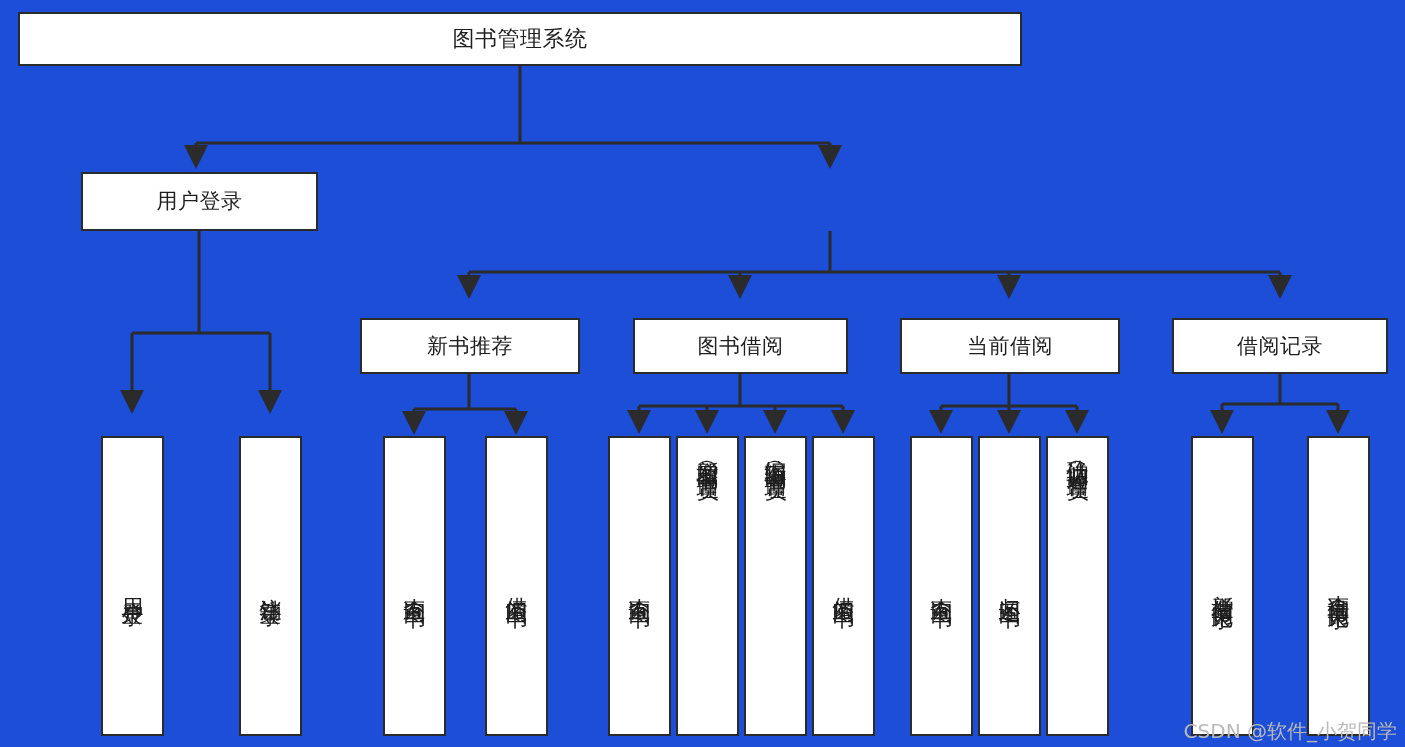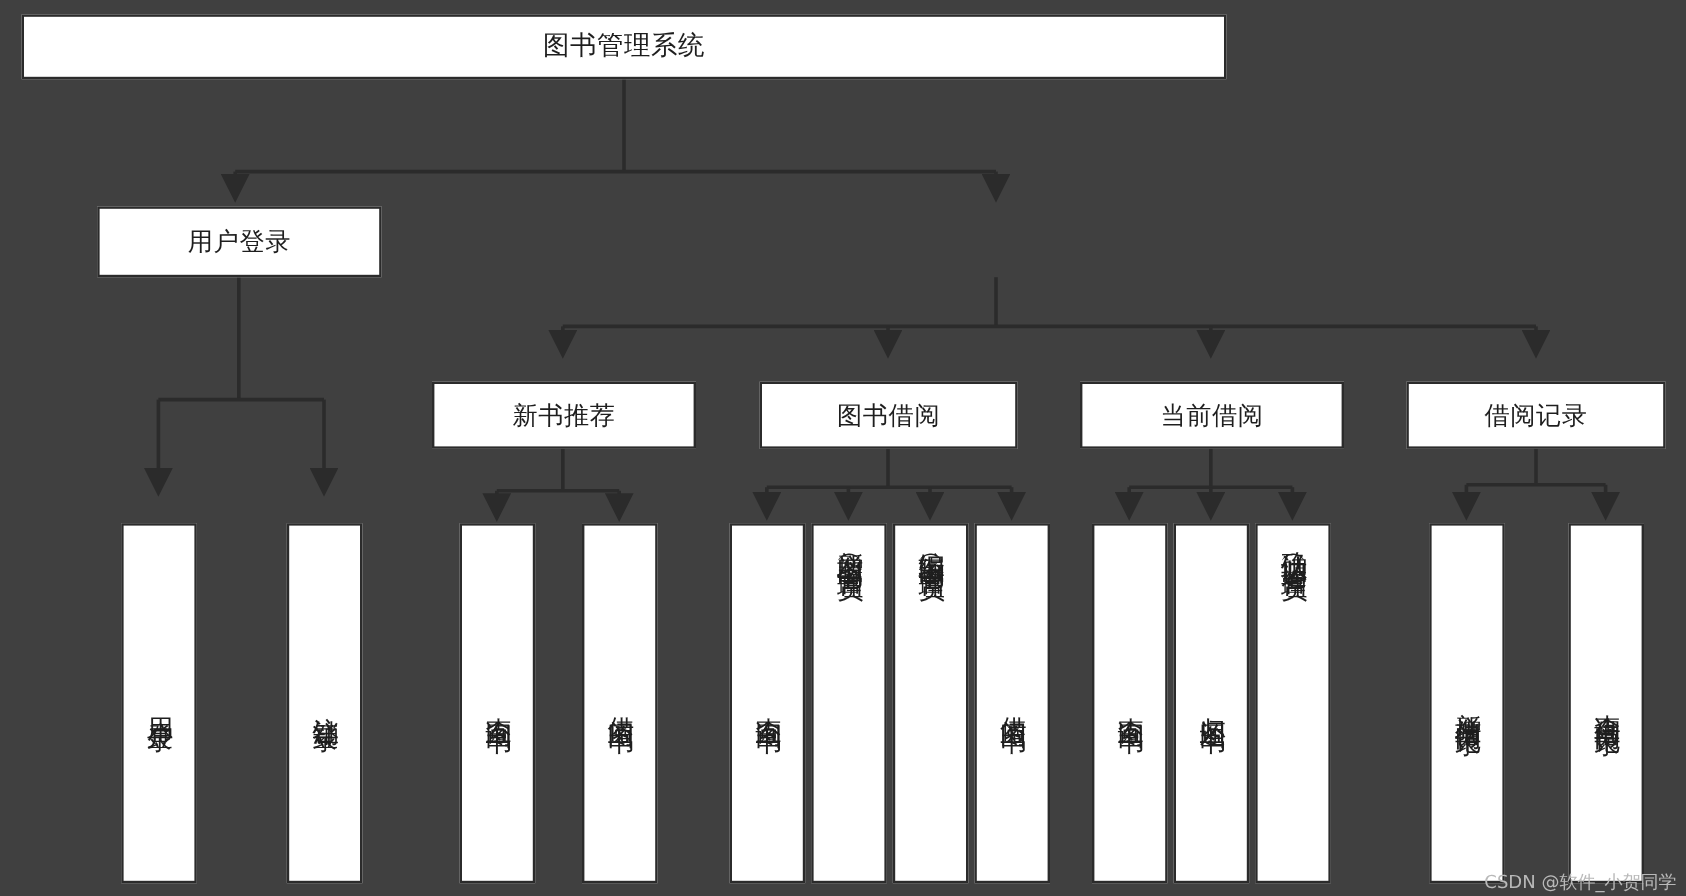--- a/index.html
+++ b/index.html
@@ -8,21 +8,21 @@
     padding: 0;
     background: #ffffff;
   }
   body {
     font-family: "DejaVu Sans", "Liberation Sans", sans-serif;
   }
   #canvas {
     position: relative;
     width: 1405px;
     height: 747px;
-    background: #404040;
+    background: #1d4ed8;
     overflow: hidden;
   }
   #edges {
     position: absolute;
     left: 0;
     top: 0;
     width: 1405px;
     height: 747px;
     pointer-events: none;
   }
@@ -65,21 +65,21 @@
     line-height: 1;
     max-height: 100%;
   }
   .node.vert.topalign {
     align-items: flex-start;
   }
   #watermark {
     position: absolute;
     right: 8px;
     bottom: 2px;
-    font-size: 15px;
+    font-size: 20px;
     color: #b9b9b9;
     white-space: nowrap;
     font-family: "DejaVu Sans", "Liberation Sans", sans-serif;
     margin-left: 43px;
   }
 </style>
 </head>
 <body>
 
 <div id="canvas">

